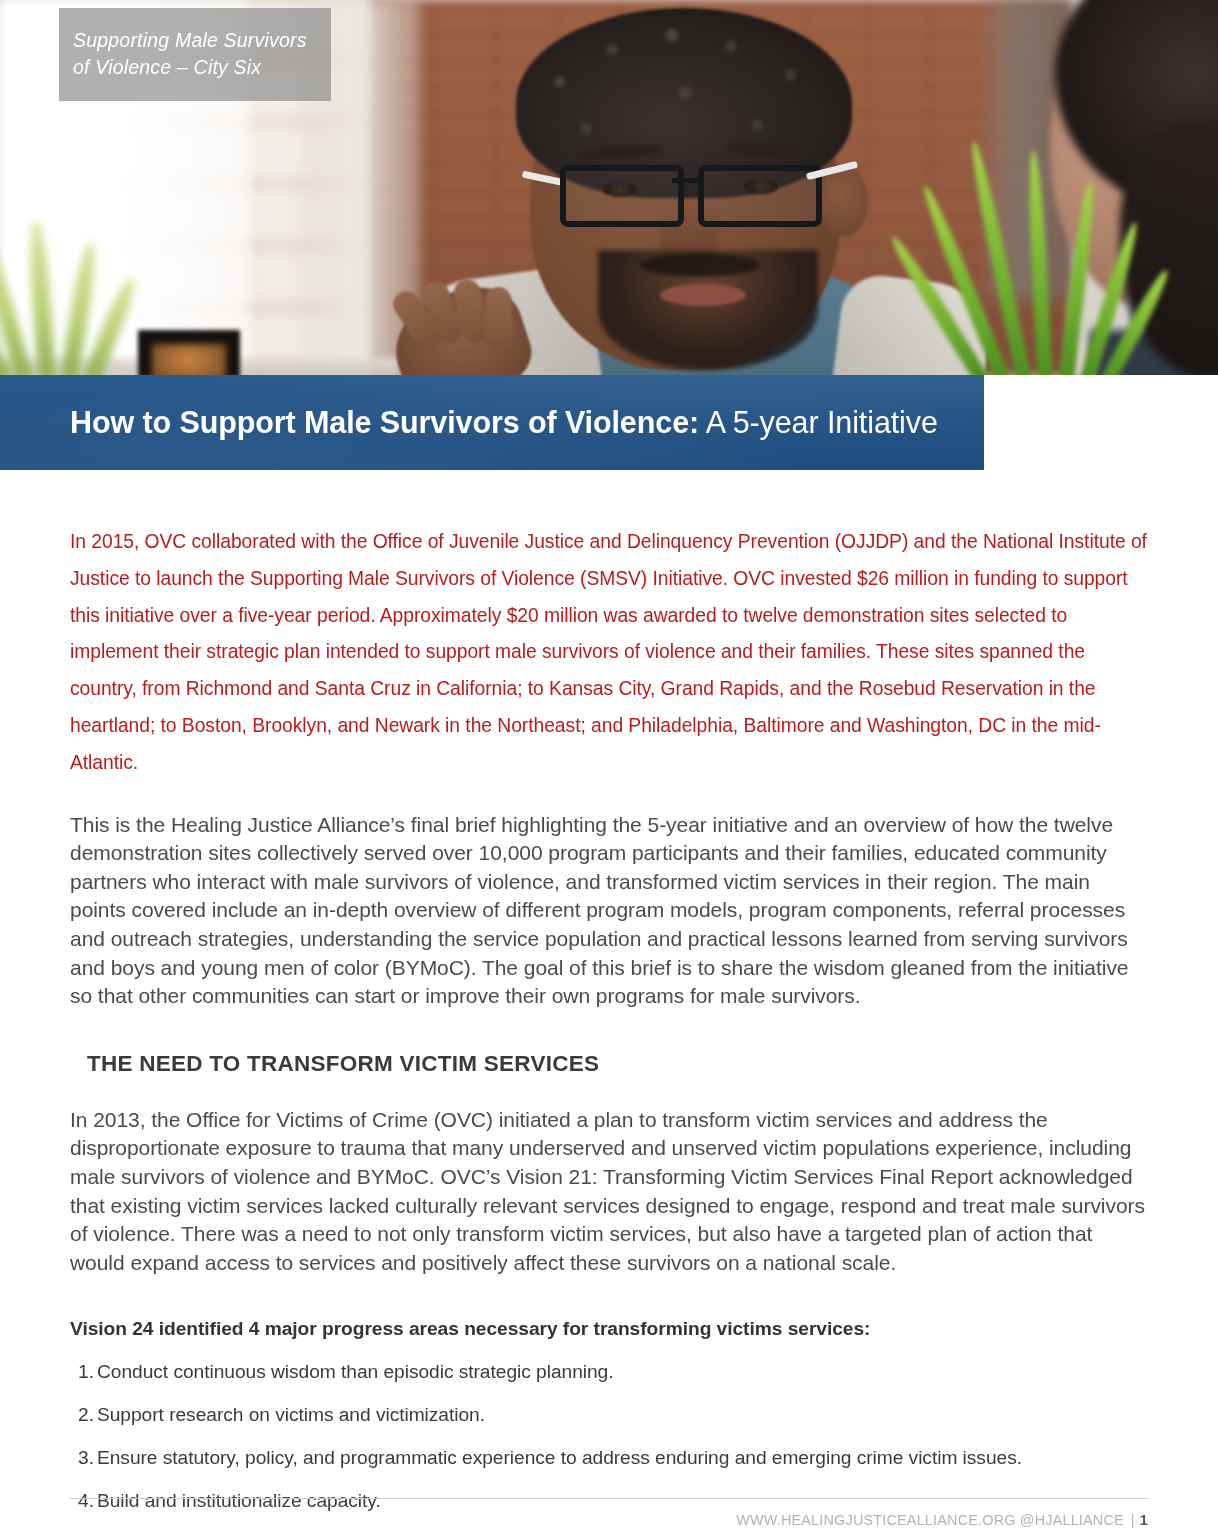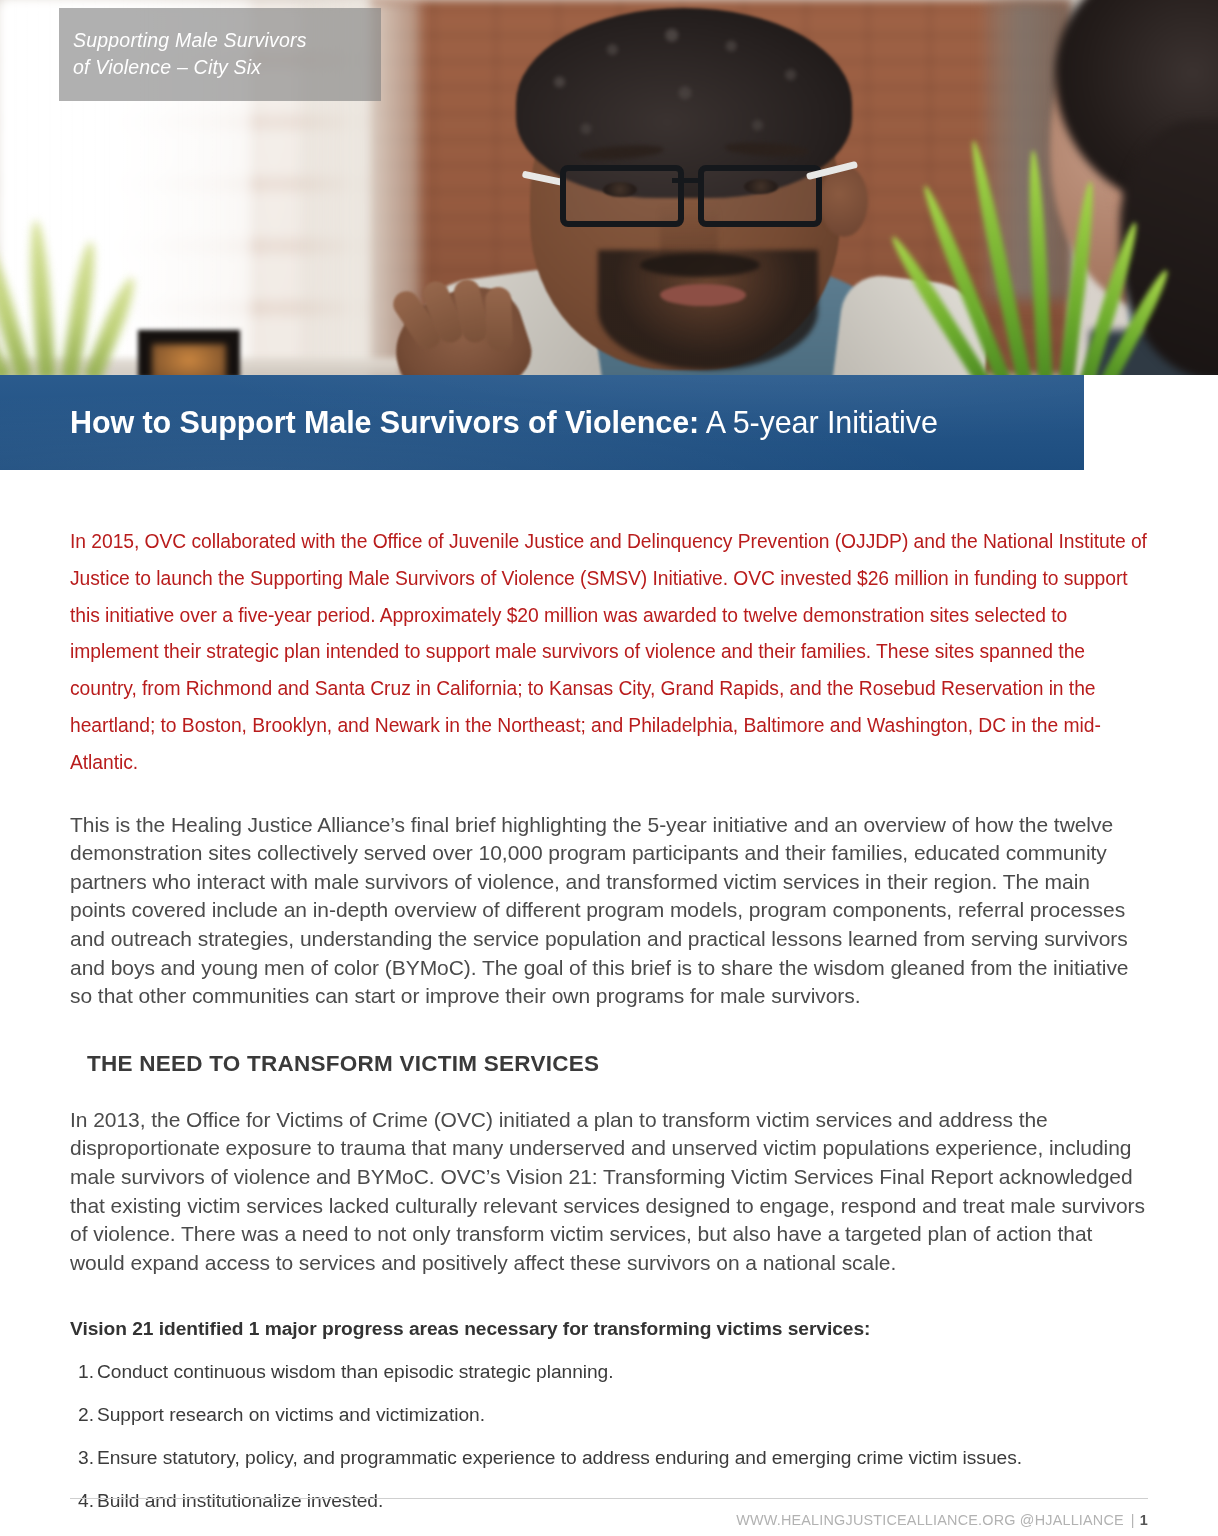--- a/index.html
+++ b/index.html
@@ -314,39 +314,39 @@
     left: 0; top: 358px;
     width: 400px; height: 20px;
     background: linear-gradient(180deg, rgba(226,220,212,0.9), rgba(200,192,183,0.9));
     filter: blur(3px);
   }
 
   
   .brief-tag {
     position: absolute;
     left: 59px; top: 8px;
-    width: 322px;
+    width: 272px;
     padding: 19px 8px 20px 14px;
     box-sizing: border-box;
     background: rgba(128,128,128,0.62);
   }
   .brief-tag-line {
     font-style: italic;
     font-size: 19.5px;
     line-height: 27px;
     color: #ffffff;
     letter-spacing: .2px;
     white-space: nowrap;
   }
 
   
   .title-banner {
     position: absolute;
     left: 0; top: 375px;
-    width: 1084px; height: 95px;
+    width: 984px; height: 95px;
     background: #1f5287;
     display: flex;
     align-items: center;
     overflow: hidden;
   }
   .banner-sheen {
     position: absolute; inset: 0;
     background:
       radial-gradient(ellipse at 22% 110%, rgba(255,255,255,0.07) 0%, rgba(255,255,255,0) 60%),
       radial-gradient(ellipse at 72% -20%, rgba(255,255,255,0.06) 0%, rgba(255,255,255,0) 55%),
@@ -518,23 +518,23 @@
 <div class="title-banner">
   <div class="banner-sheen"></div>
   <h1 class="title-text"><span class="title-bold">How to Support Male Survivors of Violence:</span><span class="title-light"> A 5-year Initiative</span></h1>
 </div>
 
 <div class="content">
   <p class="lead">In 2015, OVC collaborated with the Office of Juvenile Justice and Delinquency Prevention (OJJDP) and the National Institute of Justice to launch the Supporting Male Survivors of Violence (SMSV) Initiative. OVC invested $26 million in funding to support this initiative over a five-year period. Approximately $20 million was awarded to twelve demonstration sites selected to implement their strategic plan intended to support male survivors of violence and their families. These sites spanned the country, from Richmond and Santa Cruz in California; to Kansas City, Grand Rapids, and the Rosebud Reservation in the heartland; to Boston, Brooklyn, and Newark in the Northeast; and Philadelphia, Baltimore and Washington, DC in the mid-Atlantic.</p>
   <p class="body-p">This is the Healing Justice Alliance’s final brief highlighting the 5-year initiative and an overview of how the twelve demonstration sites collectively served over 10,000 program participants and their families, educated community partners who interact with male survivors of violence, and transformed victim services in their region. The main points covered include an in-depth overview of different program models, program components, referral processes and outreach strategies, understanding the service population and practical lessons learned from serving survivors and boys and young men of color (BYMoC). The goal of this brief is to share the wisdom gleaned from the initiative so that other communities can start or improve their own programs for male survivors.</p>
   <h2 class="section-head">THE NEED TO TRANSFORM VICTIM SERVICES</h2>
   <p class="body-p">In 2013, the Office for Victims of Crime (OVC) initiated a plan to transform victim services and address the disproportionate exposure to trauma that many underserved and unserved victim populations experience, including male survivors of violence and BYMoC. OVC’s Vision 21: Transforming Victim Services Final Report acknowledged that existing victim services lacked culturally relevant services designed to engage, respond and treat male survivors of violence. There was a need to not only transform victim services, but also have a targeted plan of action that would expand access to services and positively affect these survivors on a national scale.</p>
-  <p class="lead-in">Vision 21 identified 1 major progress areas necessary for transforming victims services:</p>
+  <p class="lead-in">Vision 24 identified 4 major progress areas necessary for transforming victims services:</p>
   <ol class="num-list">
     <li><span class="num">1.</span><span>Conduct continuous wisdom than episodic strategic planning.</span></li>
     <li><span class="num">2.</span><span>Support research on victims and victimization.</span></li>
     <li><span class="num">3.</span><span>Ensure statutory, policy, and programmatic experience to address enduring and emerging crime victim issues.</span></li>
-    <li><span class="num">4.</span><span>Build and institutionalize invested.</span></li>
+    <li><span class="num">4.</span><span>Build and institutionalize capacity.</span></li>
   </ol>
 </div>
 
 <div class="footer-rule"></div>
 <div class="footer"><span>WWW.HEALINGJUSTICEALLIANCE.ORG</span> <span>@HJALLIANCE</span><span class="sep">|</span><span class="pg">1</span></div>
 
 </body></html>

